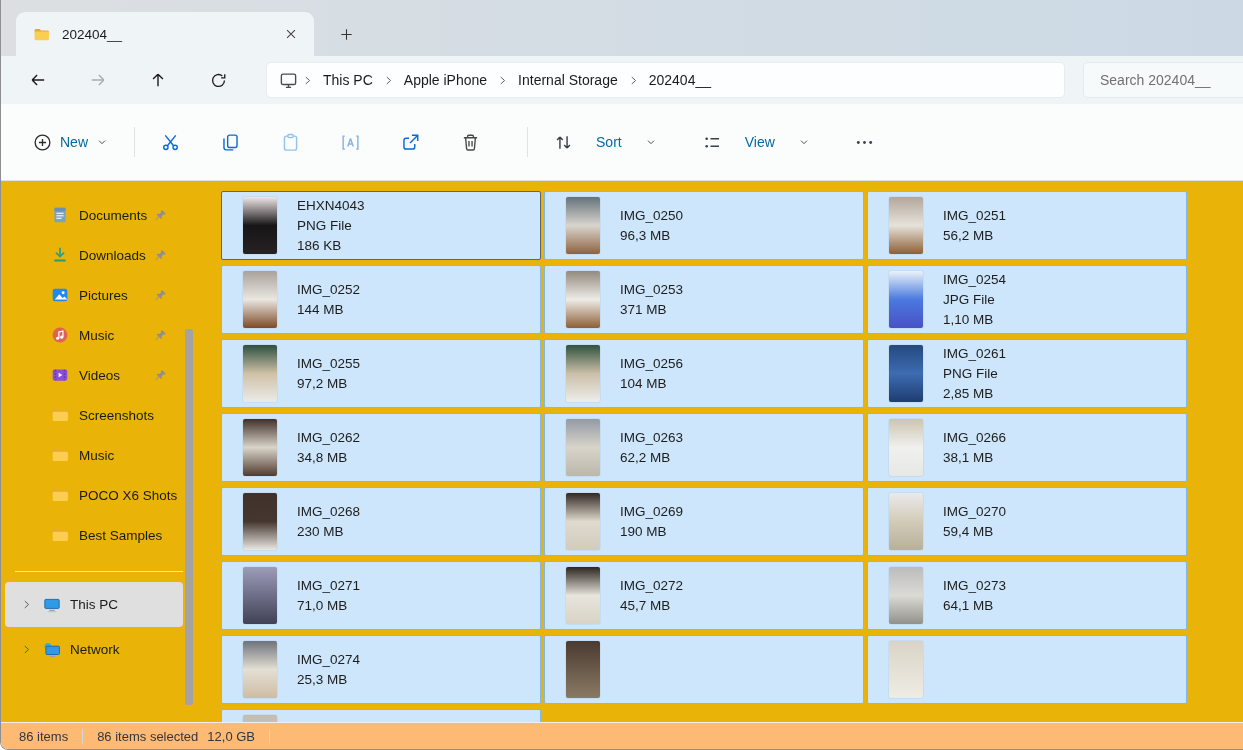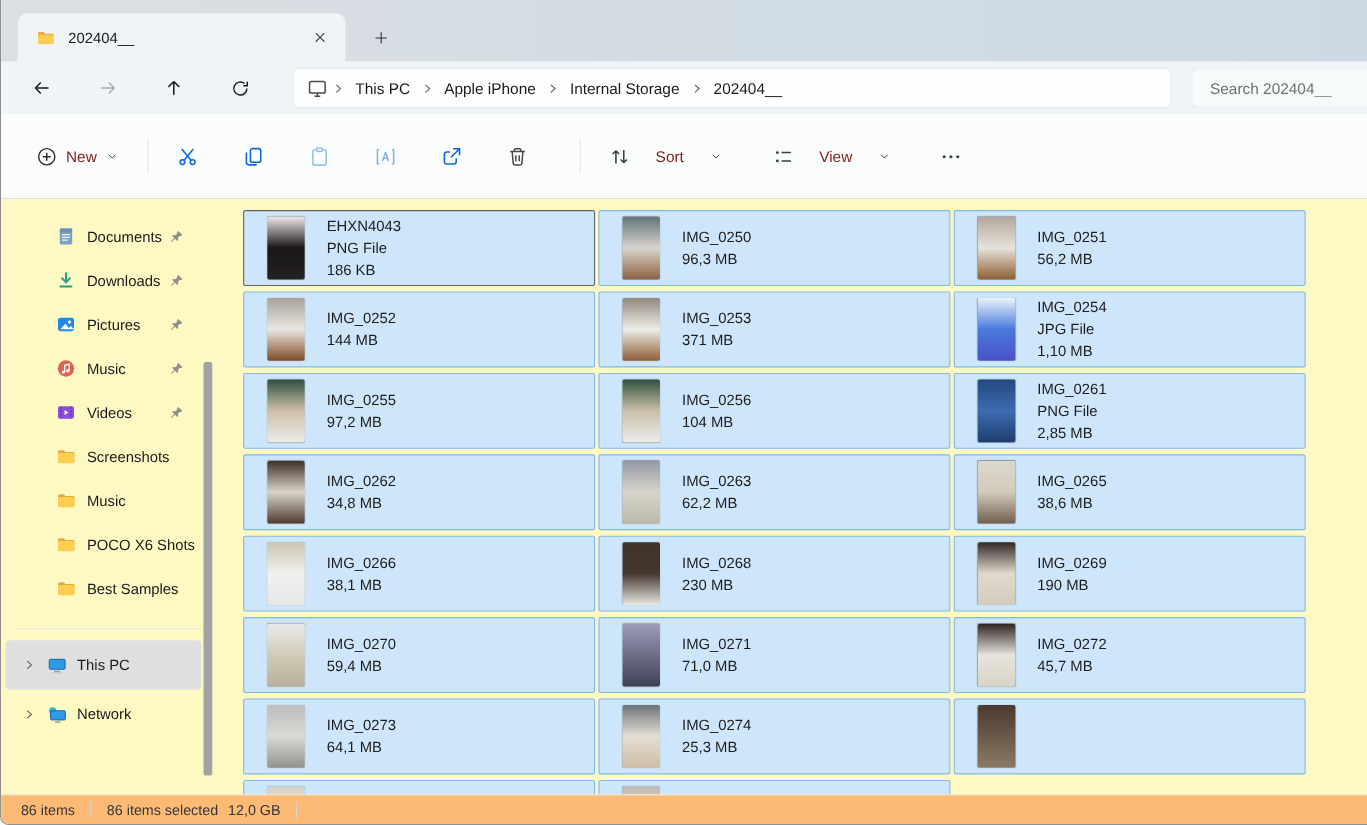--- a/index.html
+++ b/index.html
@@ -30,30 +30,30 @@
   .crumb-sep { display:flex; margin:0 4px; }
   .search { width:160px; height:36px; margin-left:18px; background:#f7fafb; border:1px solid #e6eaec;
     border-radius:5px 0 0 5px; border-right:none; font-size:14px; color:#4d7c0f; padding-left:16px;
     outline:none; font-family:inherit; flex:0 0 auto; }
   .search::placeholder { color:#707070; opacity:1; }
 
   
   .toolbar { height:77px; background:#fbfdfd; border-bottom:1px solid #dfe1e3;
     display:flex; align-items:center; padding-left:22px; }
   .tb-new { display:flex; align-items:center; gap:8px; padding:8px 10px; border-radius:4px; }
-  .tb-label { font-size:14px; color:#7f1d1d; }
+  .tb-label { font-size:14px; color:#0369a1; }
   .tb-sep { width:1px; height:30px; background:#e2e2e2; margin:0 16px; flex:0 0 auto; }
   .tb-btn { width:38px; height:38px; border-radius:4px; display:flex; align-items:center;
     justify-content:center; margin-right:22px; flex:0 0 auto; }
   .tb-group { display:flex; align-items:center; gap:23px; padding:8px 10px; border-radius:4px;
     margin-right:26px; flex:0 0 auto; }
   .icon { display:inline-flex; align-items:center; justify-content:center; }
 
   
-  .main { display:flex; height:541px; position:relative; background:#fef9c3; }
+  .main { display:flex; height:541px; position:relative; background:#eab308; }
   .sidebar { width:196px; flex:0 0 auto; position:relative; padding-top:14px; }
   .side-item { height:40px; display:flex; align-items:center; padding-left:46px;
     margin:0 14px 0 4px; border-radius:4px; position:relative; }
   .side-label { font-size:13.5px; color:#1b1b1b; margin-left:10px; white-space:nowrap; }
   .side-pin { position:absolute; right:16px; }
   .side-sep { border-top:1px solid #e7e7e7; margin:16px 14px 10px 14px; }
   .tree-item { height:45px; display:flex; align-items:center; padding-left:16px;
     margin:0 14px 0 4px; border-radius:4px; }
   .tree-item.selected { background:#dfdfdf; }
   .tree-chev { margin-right:11px; }
@@ -533,27 +533,20 @@
             </div>
           </div>
           <div class="tile">
             <div class="thumb" style="background: linear-gradient(rgb(147, 154, 165), rgb(216, 212, 202), rgb(188, 183, 171));"></div>
             <div class="meta">
               <span>IMG_0263</span>
               <span>62,2 MB</span>
             </div>
           </div>
           <div class="tile">
-            <div class="thumb" style="background: linear-gradient(rgb(220, 216, 206), rgb(210, 203, 187), rgb(111, 94, 77));"></div>
-            <div class="meta">
-              <span>IMG_0265</span>
-              <span>38,6 MB</span>
-            </div>
-          </div>
-          <div class="tile">
             <div class="thumb" style="background: linear-gradient(rgb(204, 197, 177), rgb(240, 240, 238), rgb(231, 231, 229));"></div>
             <div class="meta">
               <span>IMG_0266</span>
               <span>38,1 MB</span>
             </div>
           </div>
           <div class="tile">
             <div class="thumb" style="background: linear-gradient(rgb(64, 50, 42), rgb(69, 55, 48), rgb(234, 232, 226));"></div>
             <div class="meta">
               <span>IMG_0268</span>

